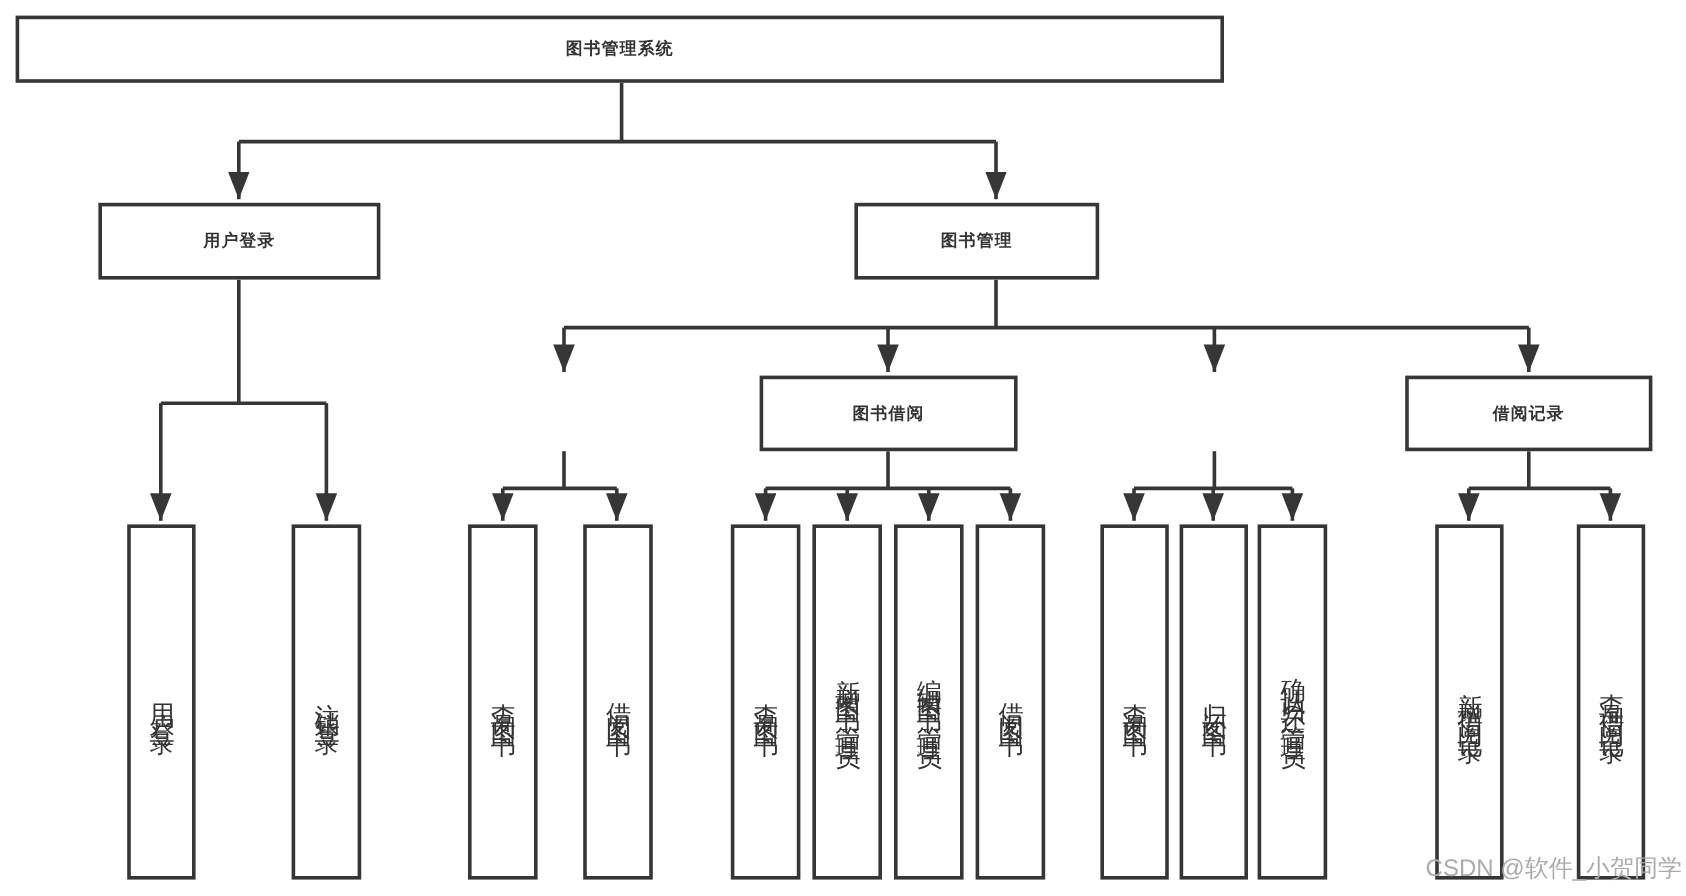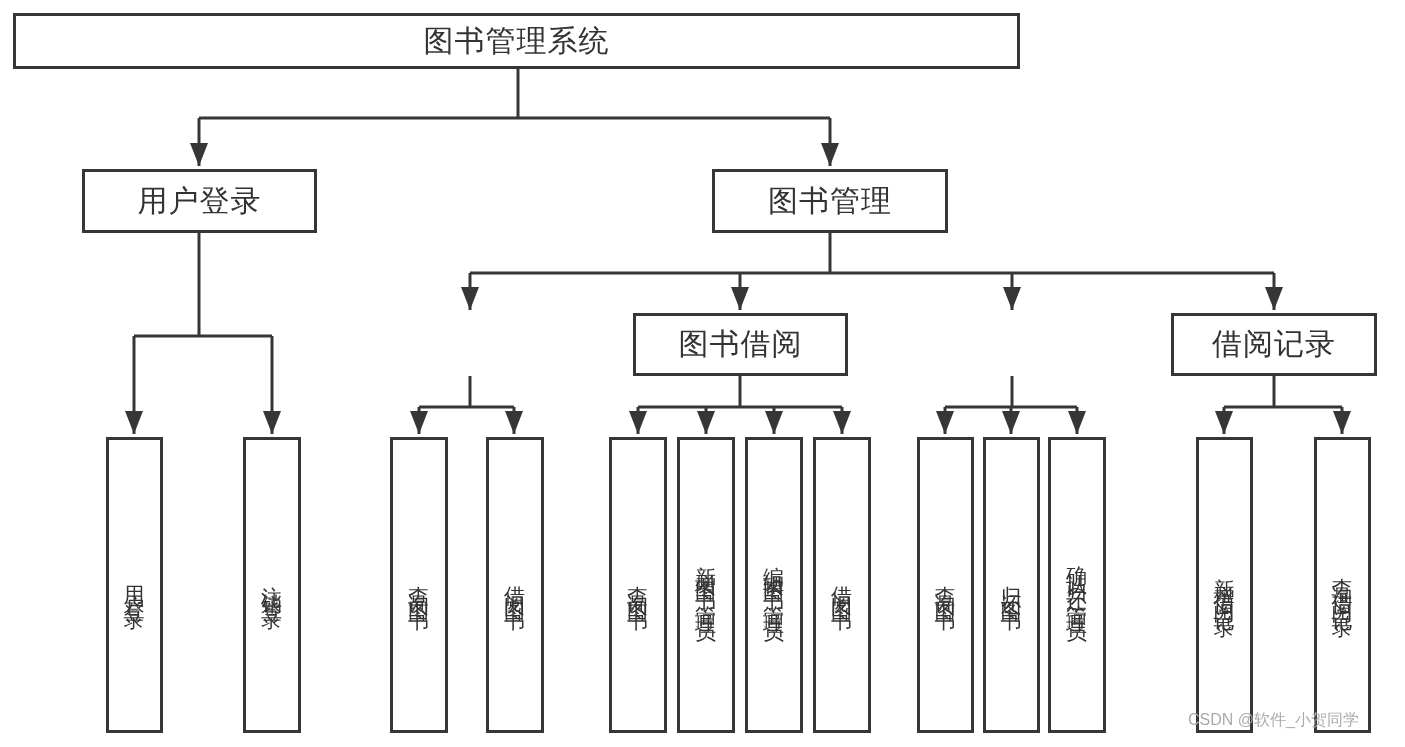--- a/index.html
+++ b/index.html
@@ -25,40 +25,41 @@
     box-sizing: border-box;
     background: #ffffff;
     border: 3px solid #363636;
     color: #333333;
     display: flex;
     align-items: center;
     justify-content: center;
     z-index: 1;
   }
   .hlabel {
-    font-size: 30px;
+    font-size: 14px;
     letter-spacing: 1px;
     white-space: nowrap;
+    font-weight: bold;
   }
   .leaf {
     top: 437px;
     height: 296px;
   }
   .vlabel {
     writing-mode: vertical-rl;
     text-orientation: mixed;
     font-size: 21px;
     letter-spacing: 8px;
     line-height: 1;
     white-space: nowrap;
   }
   
   #root-box   { left: 13px;   top: 13px;  width: 1007px; height: 56px; }
   #l2-login   { left: 82px;   top: 169px; width: 235px;  height: 64px; }
-  #l2-mgmt    { left: 712px;  top: 169px; width: 236px;  height: 64px; }
+  #l2-mgmt    { left: 712px;  top: 169px; width: 204px;  height: 64px; }
   #l3-rec     { left: 363px;  top: 313px; width: 215px;  height: 63px; }
   #l3-borrow  { left: 633px;  top: 313px; width: 215px;  height: 63px; }
   #l3-current { left: 904px;  top: 313px; width: 216px;  height: 63px; }
   #l3-record  { left: 1171px; top: 313px; width: 206px;  height: 63px; }
   #lf-a1 { left: 106px;  width: 57px; }
   #lf-a2 { left: 243px;  width: 58px; }
   #lf-b1 { left: 390px;  width: 58px; }
   #lf-b2 { left: 486px;  width: 58px; }
   #lf-c1 { left: 609px;  width: 58px; }
   #lf-c2 { left: 677px;  width: 58px; }
@@ -67,21 +68,21 @@
   #lf-d1 { left: 917px;  width: 57px; }
   #lf-d2 { left: 983px;  width: 57px; }
   #lf-d3 { left: 1048px; width: 58px; }
   #lf-e1 { left: 1196px; width: 57px; }
   #lf-e2 { left: 1314px; width: 57px; }
   #watermark {
     position: absolute;
     left: 1188px;
     top: 710px;
     z-index: 2;
-    font-size: 16px;
+    font-size: 20px;
     color: #ababab;
     white-space: nowrap;
   }
 </style>
 </head>
 <body>
 
 <div id="stage">
 
   <svg id="wires" width="1405" height="747" viewBox="0 0 1405 747">

